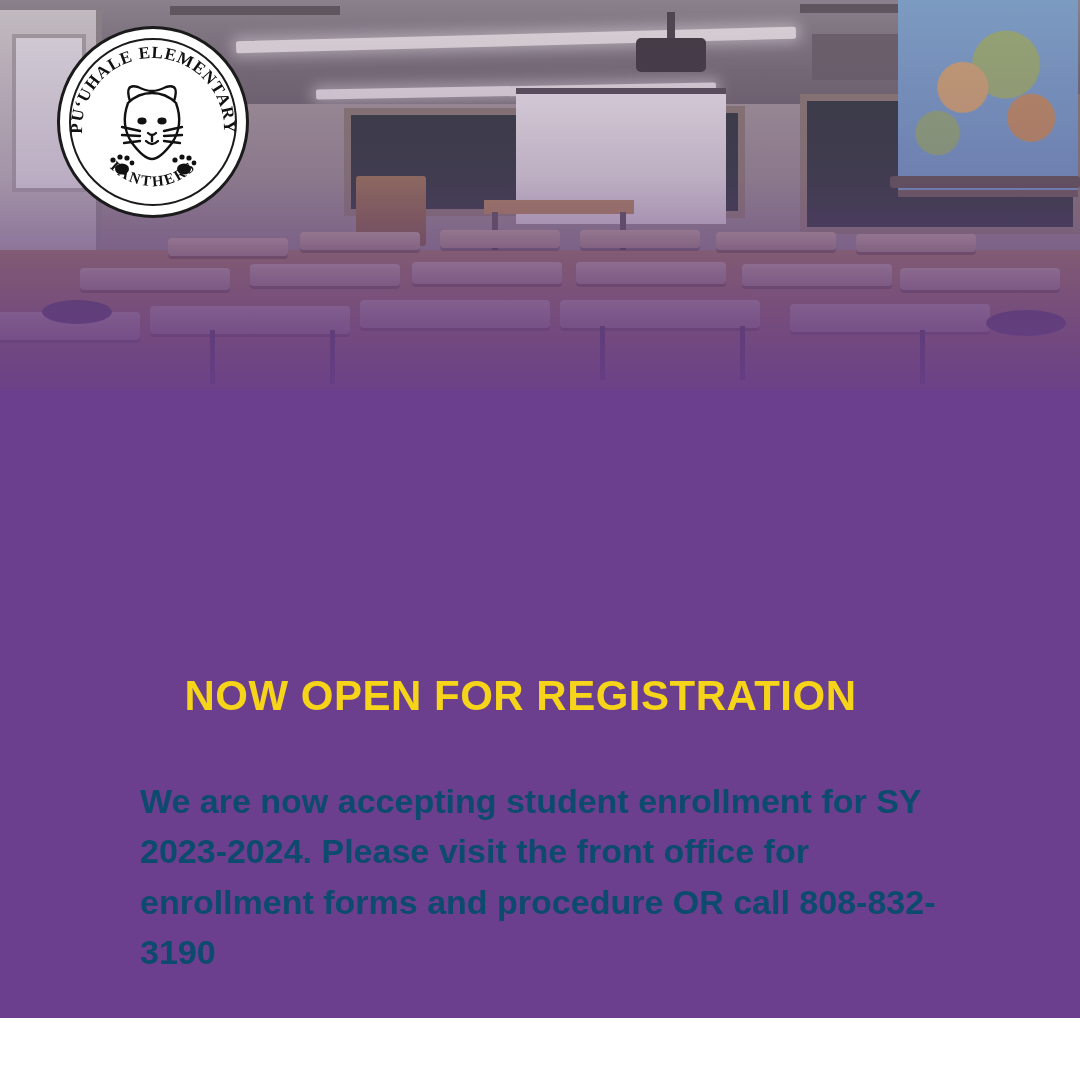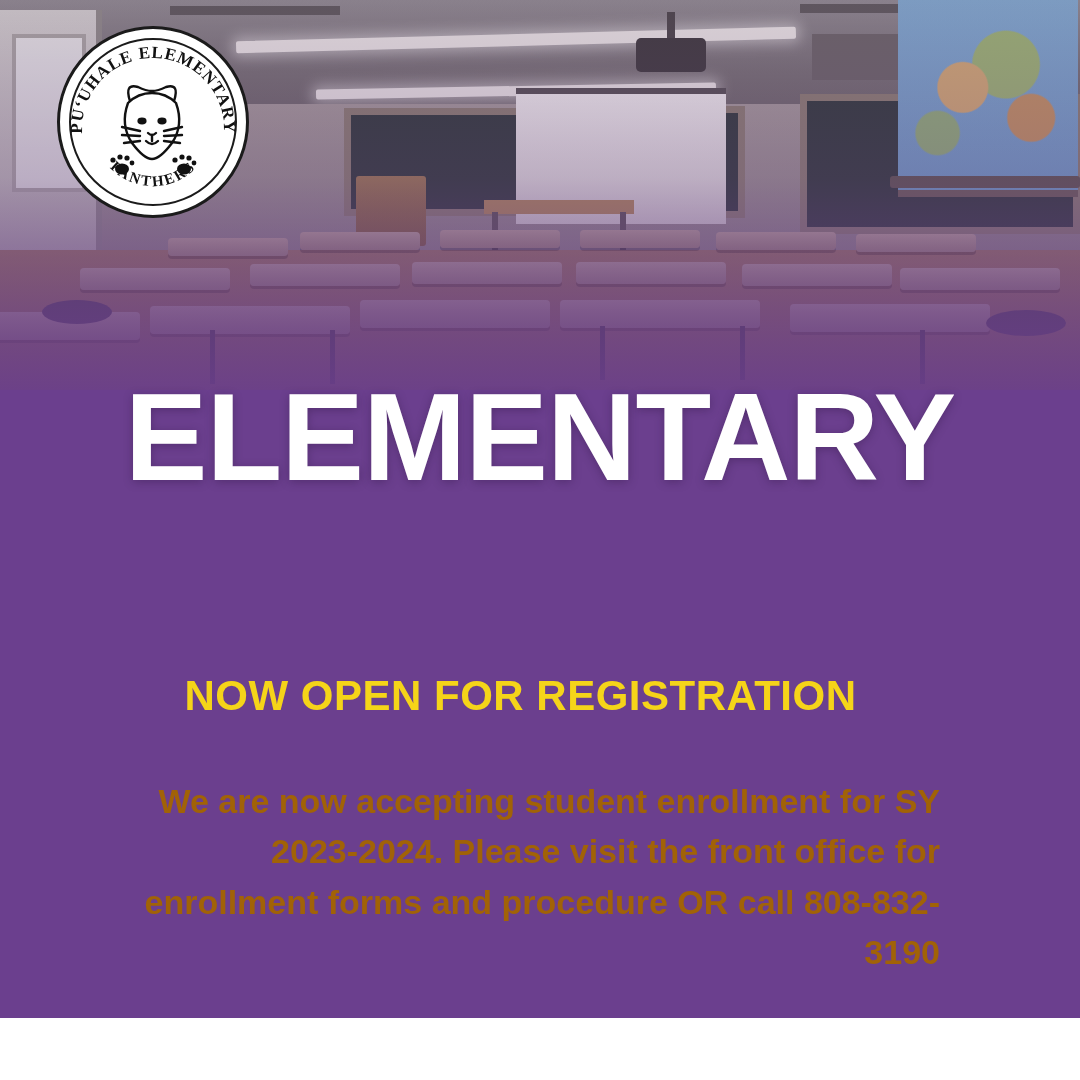--- a/index.html
+++ b/index.html
@@ -199,22 +199,22 @@
     text-align: center;
     color: #f5d419;
     font-size: 42px;
     font-weight: bold;
     letter-spacing: .5px;
     z-index: 4;
   }
   .bodytext {
     position: absolute;
     left: 140px; top: 776px; width: 800px;
-    text-align: right;
-    color: #a16207;
+    text-align: left;
+    color: #0c4a6e;
     font-size: 34px;
     font-weight: bold;
     line-height: 1.48;
     z-index: 4;
   }
 </style>
 </head>
 <body>
 
 <div class="poster">
@@ -325,21 +325,20 @@
         <ellipse cx="124" cy="140" rx="7" ry="5.5"></ellipse>
         <circle cx="115" cy="131" r="2.6"></circle>
         <circle cx="122" cy="128" r="2.6"></circle>
         <circle cx="129" cy="129" r="2.6"></circle>
         <circle cx="134" cy="134" r="2.4"></circle>
       </g>
     </svg>
   </div>
 
   <div class="headline" style="top:378px;">
-    <span class="l2">ELEMENTARY</span>
   </div>
 
   <div class="subhead">NOW OPEN FOR REGISTRATION</div>
 
   <div class="bodytext">We are now accepting student enrollment for SY 2023-2024. Please visit the front office for enrollment forms and procedure OR call 808-832-3190</div>
 
   <div class="bottom-strip"></div>
 
 </div>
 

